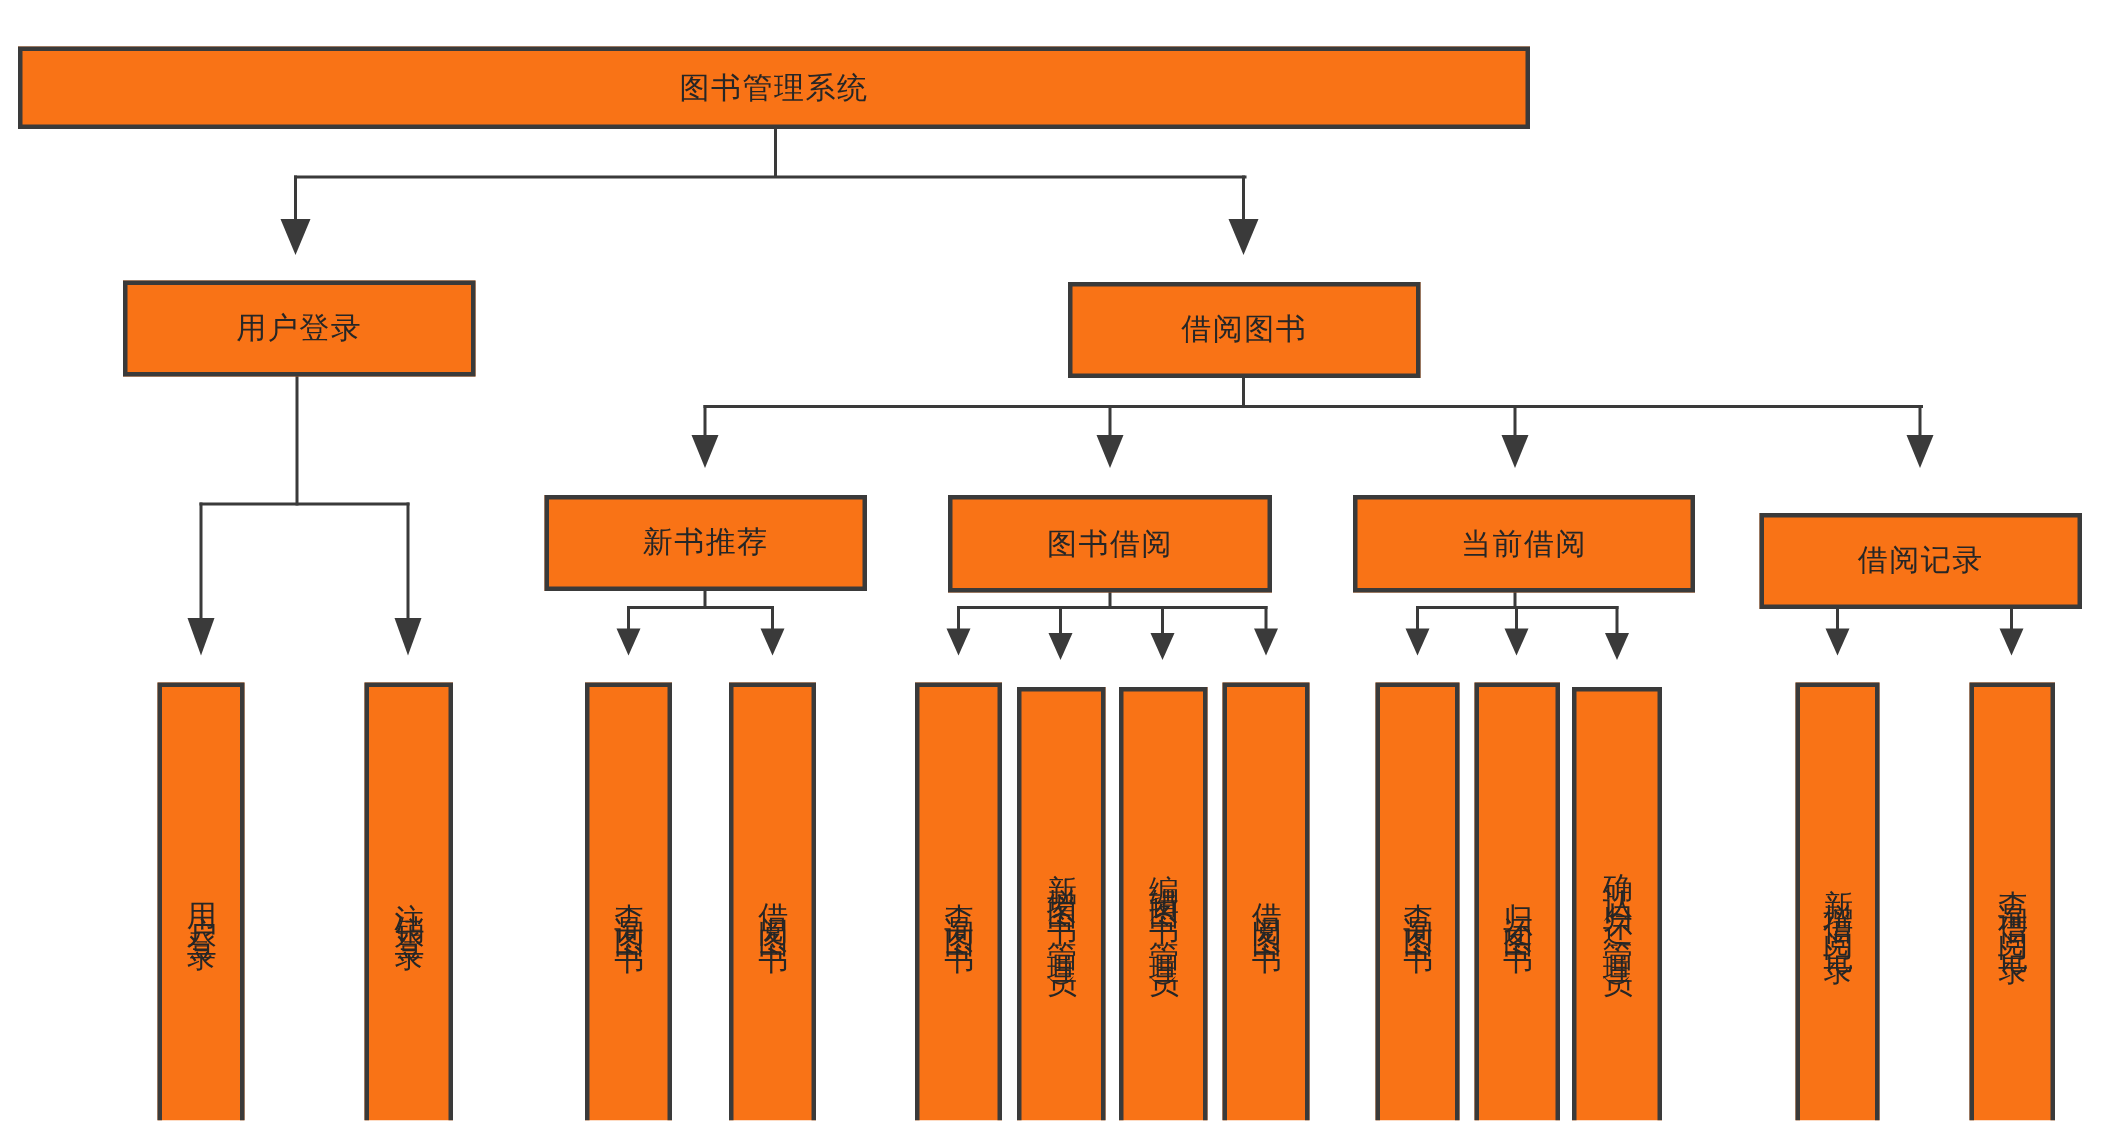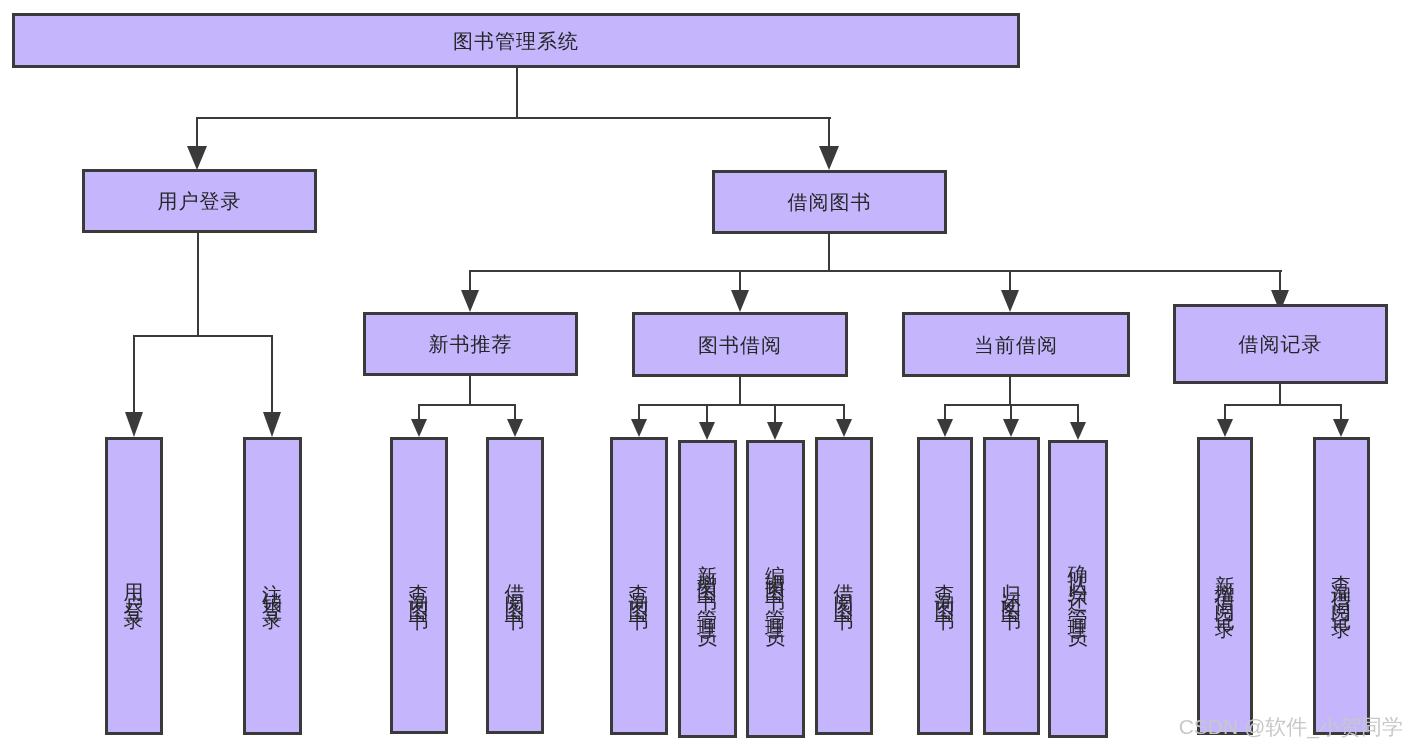--- a/index.html
+++ b/index.html
@@ -16,25 +16,26 @@
     background:var(--bg);
     overflow:hidden;
     font-family:"Liberation Sans","DejaVu Sans",sans-serif;
     color:var(--text);
   }
   
   .node{
     position:absolute;
     box-sizing:border-box;
     border:3px solid var(--box-border);
-    background:#c4b5fd;
+    background:#f97316;
     display:flex;
     align-items:center;
     justify-content:center;
     z-index:2;
+    margin-top:18px;
   }
   .node .hlabel{
     font-size:20px;
     letter-spacing:1px;
     line-height:1;
     white-space:nowrap;
   }
   .node .vlabel{
     writing-mode:vertical-rl;
     text-orientation:mixed;
@@ -106,21 +107,21 @@
 
   <div class="node" style="left:632px;top:312px;width:216px;height:65px">
     <span class="hlabel">图书借阅</span>
   </div>
   <div class="node" style="left:363px;top:312px;width:215px;height:64px">
     <span class="hlabel">新书推荐</span>
   </div>
   <div class="node" style="left:902px;top:312px;width:228px;height:65px">
     <span class="hlabel">当前借阅</span>
   </div>
-  <div class="node" style="left:1173px;top:304px;width:215px;height:80px">
+  <div class="node" style="left:1173px;top:324px;width:215px;height:64px">
     <span class="hlabel">借阅记录</span>
   </div>
 
   <div class="vl" style="left:469px;top:376px;height:30px"></div>
   <div class="hl" style="left:418px;top:404px;width:98px"></div>
   <div class="vl" style="left:418px;top:404px;height:17px"></div>
   <div class="ah ah-l4" style="left:411px;top:419px"></div>
   <div class="vl" style="left:514px;top:404px;height:17px"></div>
   <div class="ah ah-l4" style="left:507px;top:419px"></div>
 
@@ -188,15 +189,14 @@
     <span class="vlabel">确认归还（管理员）</span>
   </div>
 
   <div class="node" style="left:1197px;top:437px;width:56px;height:298px">
     <span class="vlabel">新增借阅记录</span>
   </div>
   <div class="node" style="left:1313px;top:437px;width:57px;height:298px">
     <span class="vlabel">查询借阅记录</span>
   </div>
 
-  <div class="watermark">CSDN @软件_小贺同学</div>
 
 </div>
 
 </body></html>

